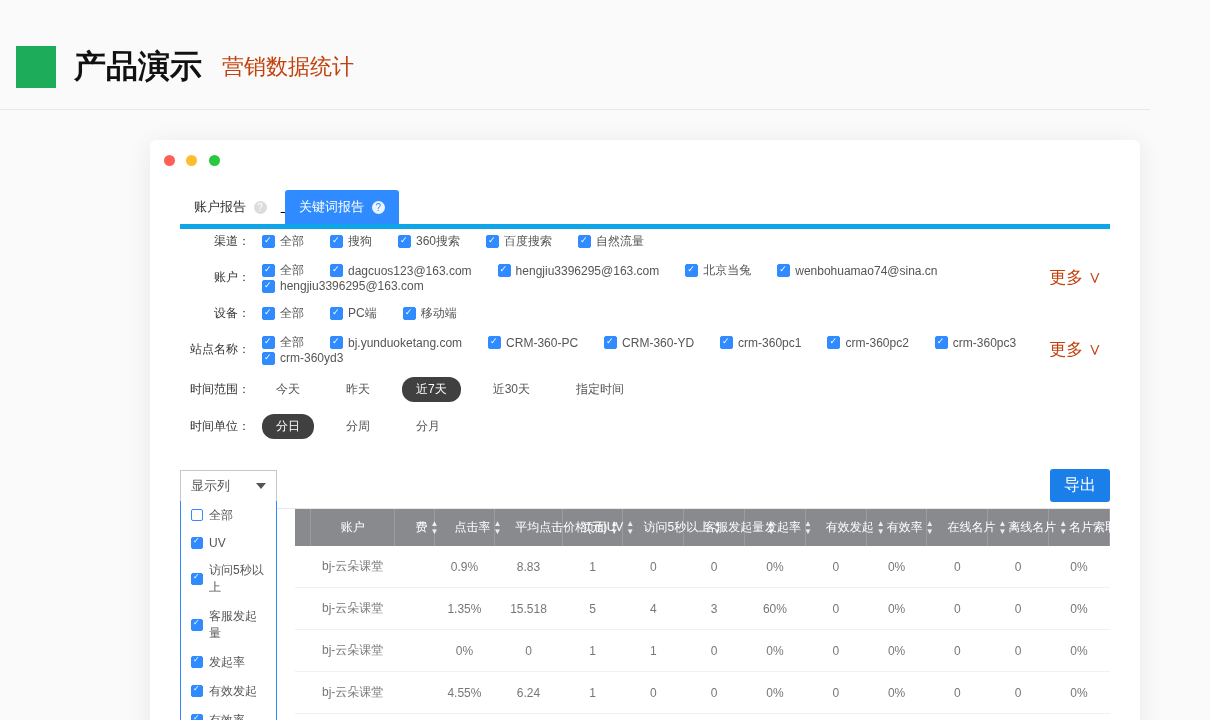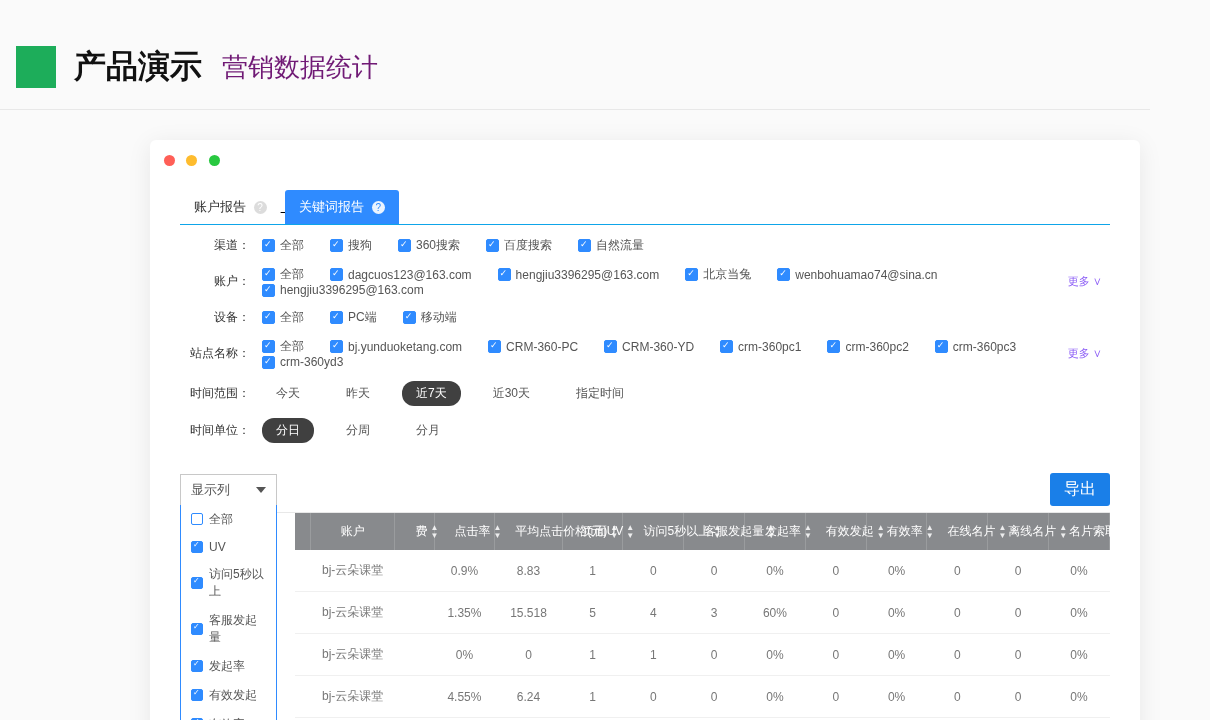--- a/index.html
+++ b/index.html
@@ -1,43 +1,43 @@
 <!DOCTYPE html>
 <html><head>
 <meta charset="utf-8">
 <style>
 * { margin: 0; padding: 0; box-sizing: border-box; }
 body { font-family: "PingFang SC", "Microsoft YaHei", Arial, sans-serif; background: #fafafa; width: 1210px; height: 720px; overflow: hidden; }
 
 .page-header { display: flex; align-items: center; padding: 45px 0 20px 16px; border-bottom: 1px solid #e8e8e8; margin: 0 60px 0 0; }
 .header-bar { width: 40px; height: 42px; background: #1dad5a; margin-right: 18px; }
 .header-title { font-size: 32px; font-weight: 700; color: #111; }
-.header-sub { font-size: 26px; color: #701a75; margin-left: 20px; font-weight: 400; }
+.header-sub { font-size: 22px; color: #c2410c; margin-left: 20px; font-weight: 400; }
 
 .window { margin: 30px 70px 0 150px; background: #fff; border-radius: 6px; box-shadow: 0 4px 24px rgba(0,0,0,0.08); padding: 0; overflow: hidden; }
 .window-chrome { padding: 12px 14px; }
 .dot { display: inline-block; width: 11px; height: 11px; border-radius: 50%; margin-right: 7px; }
 .dot.r { background: #ff5f57; }
 .dot.y { background: #febc2e; }
 .dot.g { background: #28c840; }
 
 .content { padding: 8px 30px 0 30px; }
-.tabs { border-bottom: 1px solid #0ea5e9; margin-bottom: 12px; text-decoration: underline; }
+.tabs { border-bottom: 5px solid #0ea5e9; margin-bottom: 4px; text-decoration: underline; }
 .tab { display: inline-block; padding: 8px 14px; font-size: 13px; color: #333; cursor: pointer; }
 .tab.active { background: #2f8bff; color: #fff; border-radius: 3px 3px 0 0; }
 .tab .q { display: inline-block; width: 13px; height: 13px; border-radius: 50%; background: #dcdcdc; color: #fff; text-align: center; line-height: 13px; font-size: 10px; margin-left: 4px; }
 .tab.active .q { background: rgba(255,255,255,0.9); color: #2f8bff; }
 
 .filter-row { display: flex; align-items: center; font-size: 12px; margin: 0 0 12px 0; flex-wrap: nowrap; }
 .filter-label { width: 70px; text-align: right; color: #333; margin-right: 12px; flex-shrink: 0; }
 .filter-opts { display: flex; flex-wrap: wrap; align-items: center; flex: 1; gap: 0; }
 .chk { display: inline-flex; align-items: center; margin-right: 26px; color: #555; white-space: nowrap; }
 .chk-box { width: 13px; height: 13px; border: 1px solid #2f8bff; background: #2f8bff; border-radius: 2px; margin-right: 5px; position: relative; flex-shrink: 0; }
 .chk-box::after { content: "✓"; color: #fff; font-size: 9px; position: absolute; top: -1px; left: 1px; }
-.more { color: #8b5cf6; font-size: 11px; margin-left: auto; padding-right: 8px; cursor: pointer; white-space: nowrap; }
+.more { color: #c2410c; font-size: 17px; margin-left: auto; padding-right: 8px; cursor: pointer; white-space: nowrap; }
 
 .time-opt { display: inline-block; padding: 4px 14px; font-size: 12px; color: #555; margin-right: 18px; cursor: pointer; border-radius: 12px; }
 .time-opt.active { background: #404040; color: #fff; }
 
 .toolbar { display: flex; align-items: center; margin-top: 30px; padding: 0 0 6px 0; }
 .col-select { width: 97px; border: 1px solid #c8c8c8; padding: 6px 10px; font-size: 13px; color: #555; display: flex; justify-content: space-between; align-items: center; cursor: pointer; background: #fff; position: relative; }
 .col-select .caret { border-left: 5px solid transparent; border-right: 5px solid transparent; border-top: 6px solid #555; }
 .dropdown { position: absolute; top: 100%; left: -1px; width: calc(100% + 2px); background: #fff; border: 1px solid #2f8bff; border-top: none; z-index: 10; max-height: 240px; overflow: hidden; }
 .dd-item { padding: 6px 10px; font-size: 12px; color: #555; display: flex; align-items: center; }
 .dd-item .c { width: 12px; height: 12px; border: 1px solid #2f8bff; margin-right: 6px; border-radius: 2px; position: relative; flex-shrink: 0; }

